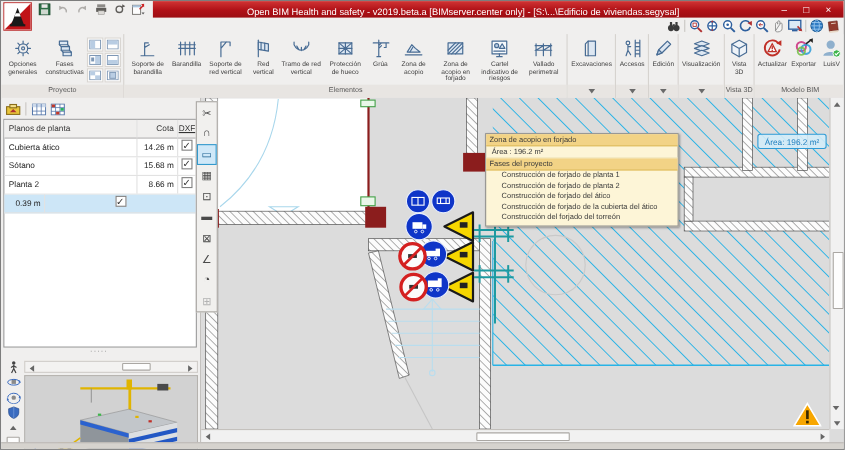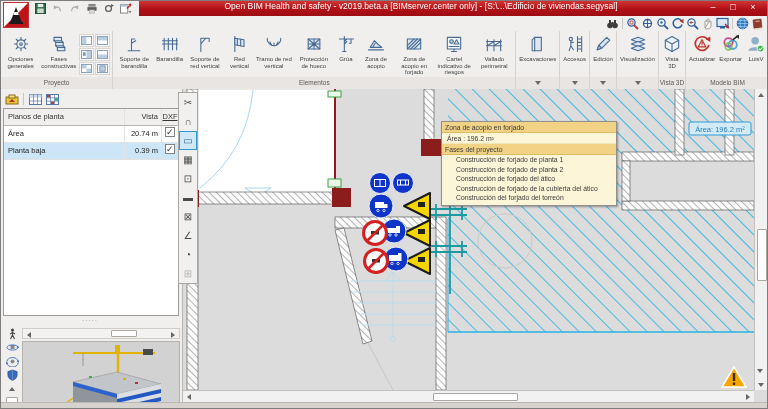--- a/index.html
+++ b/index.html
@@ -1,20 +1,20 @@
 <!DOCTYPE html>
 <html><head>
 <meta charset="utf-8">
 <style>
   html,body{margin:0;padding:0;background:#9a9a9a;}
   body{width:768px;height:409px;position:relative;font-family:"Liberation Sans",sans-serif;-webkit-font-smoothing:antialiased;}
   .app{position:absolute;left:0;top:0;width:768px;height:409px;box-sizing:border-box;border:1px solid #7d7d7d;background:#f0efee;overflow:hidden;}
   
   .titlebar{position:absolute;left:0;top:0;width:100%;height:30px;background:#f0efee;}
-  .redbar{position:absolute;left:138px;top:0;right:0;height:15px;background:linear-gradient(#d03434,#b01117 55%,#9c0d12);display:flex;align-items:flex-start;}
+  .redbar{position:absolute;left:138px;top:0;right:0;height:15px;background:linear-gradient(#d03434,#b01117 55%,#9c0d12);display:flex;align-items:flex-end;}
   .apptitle{flex:1;text-align:center;color:#fff;font-size:8.5px;white-space:nowrap;overflow:hidden;}
   .winbtns{display:flex;margin-right:4px;}
   .winbtn{width:20px;height:13px;color:#fff;font-size:9px;line-height:13px;text-align:center;cursor:default;}
   .qat{position:absolute;left:32px;top:1px;display:flex;align-items:center;height:13px;}
   .qat .qbtn{width:15px;height:12px;display:flex;align-items:center;justify-content:center;margin-right:2px;}
   .appicon{position:absolute;left:2px;top:1px;width:26px;height:26px;background:#fff;border:1px solid #b33;box-sizing:border-box;}
   .viewbar{position:absolute;right:2px;top:15px;height:15px;display:flex;align-items:center;}
   .vbtn{width:15px;height:14px;display:flex;align-items:center;justify-content:center;}
   .vsep{width:1px;height:11px;background:#c9c6c2;margin:0 2px;}
   
@@ -540,30 +540,39 @@
             <rect x="1" y="1" width="3" height="2.5" fill="#c0392b"></rect>
             <rect x="9" y="4.2" width="3" height="2.5" fill="#27ae60"></rect>
             <rect x="5" y="7.6" width="3" height="2.5" fill="#c0392b"></rect>
           </svg>
         </span>
     </div>
 
     <div class="lp-table">
       <div class="lpt-row lpt-head">
         <span class="c-name">Planos de planta</span>
-        <span class="c-cota">Vista</span>
+        <span class="c-cota">Cota</span>
         <span class="c-dxf">DXF</span>
       </div>
       <div class="lpt-row">
-        <span class="c-name">Área</span>
-        <span class="c-cota">20.74 m</span>
+        <span class="c-name">Cubierta ático</span>
+        <span class="c-cota">14.26 m</span>
         <span class="c-dxf"><span class="chk"></span></span>
       </div>
+      <div class="lpt-row">
+        <span class="c-name">Sótano</span>
+        <span class="c-cota">15.68 m</span>
+        <span class="c-dxf"><span class="chk"></span></span>
+      </div>
+      <div class="lpt-row">
+        <span class="c-name">Planta 2</span>
+        <span class="c-cota">8.66 m</span>
+        <span class="c-dxf"><span class="chk"></span></span>
+      </div>
       <div class="lpt-row sel">
-        <span class="c-name">Planta baja</span>
         <span class="c-cota">0.39 m</span>
         <span class="c-dxf"><span class="chk"></span></span>
       </div>
     </div>
 
     <div class="splitter">⋅⋅⋅⋅⋅</div>
 
     <div class="panel3d">
       <div class="p3d-tools">
         <span class="p3d-btn">

